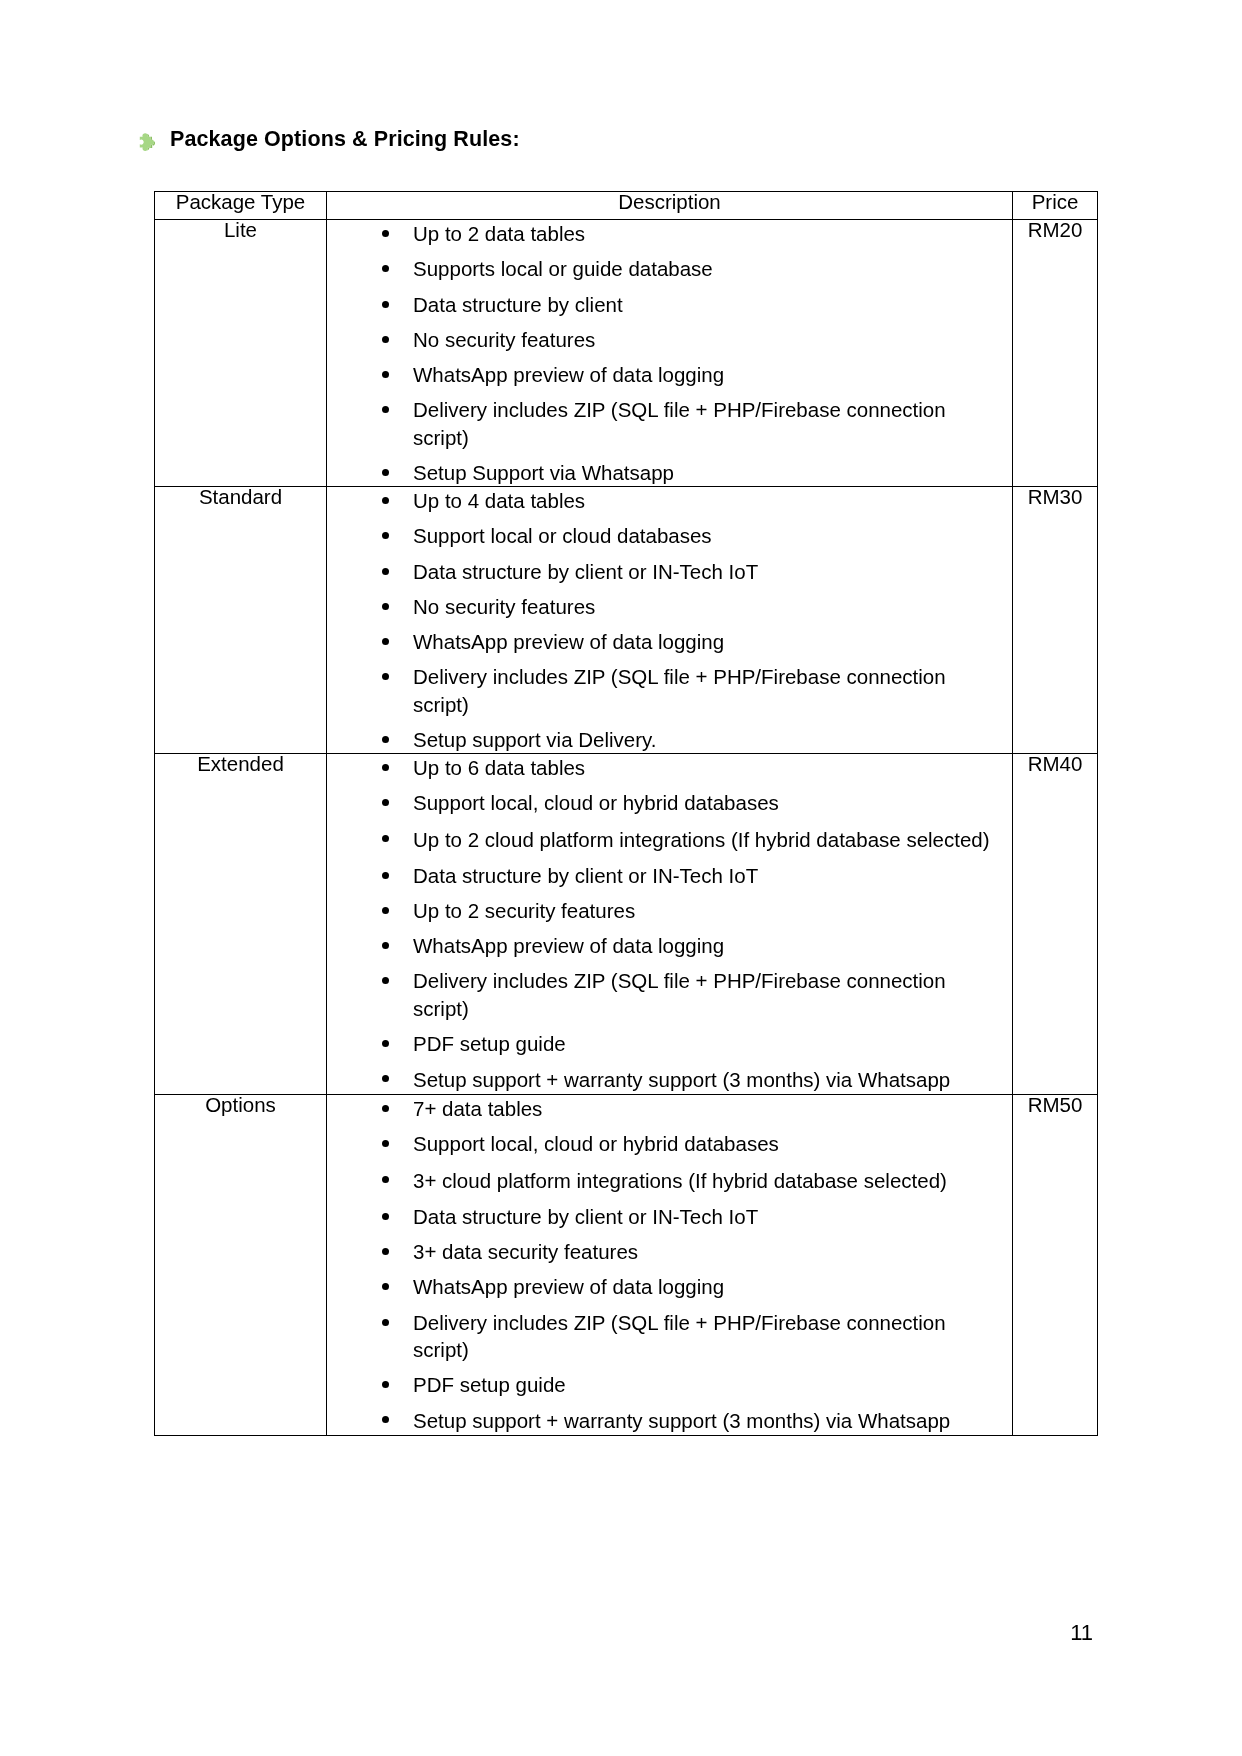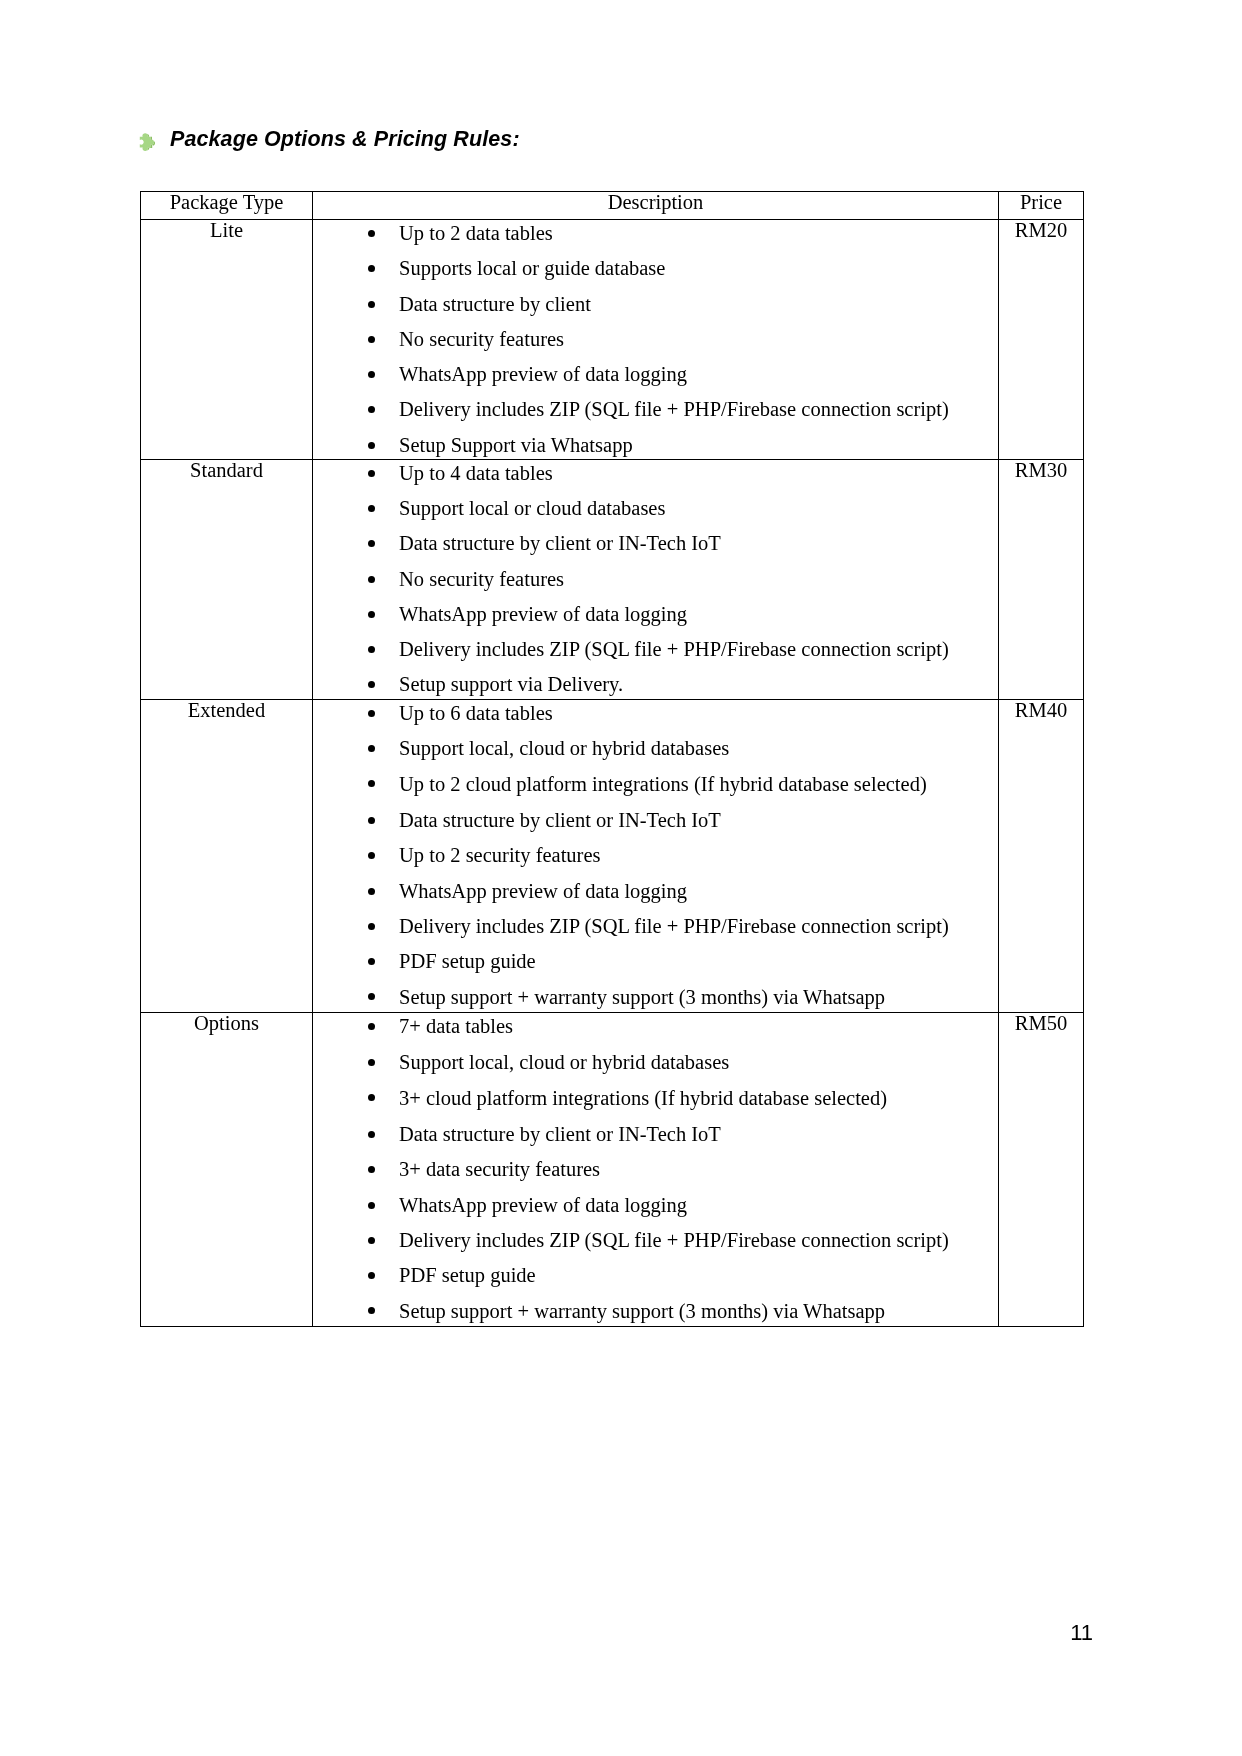--- a/index.html
+++ b/index.html
@@ -26,48 +26,46 @@
   }
 
   
   .heading {
     position: absolute;
     left: 136px;
     top: 128px;
     display: flex;
     align-items: flex-start;
     gap: 10px;
-    font-style: italic;
   }
   .puzzle-icon {
     width: 24px;
     height: 24px;
     flex: 0 0 24px;
     margin-top: 3px;
     display: block;
   }
   .heading-text {
     font-size: 21.5px;
     font-weight: bold;
     letter-spacing: 0.1px;
     line-height: 1.1;
     white-space: nowrap;
   }
 
   
   .pricing-table {
     position: absolute;
-    left: 140px;
+    left: 154px;
     top: 191px;
     width: 943px;
     border-collapse: collapse;
     table-layout: fixed;
     font-size: 20.5px;
     line-height: 1.0;
-    font-family: Liberation Serif, serif;
   }
   .pricing-table td, .pricing-table th {
     border: 1.6px solid #000000;
     vertical-align: top;
     padding: 0;
   }
   .col-type   { width: 172px; }
   .col-desc   { width: 686px; }
   .col-price  { width: 85px; }
 

